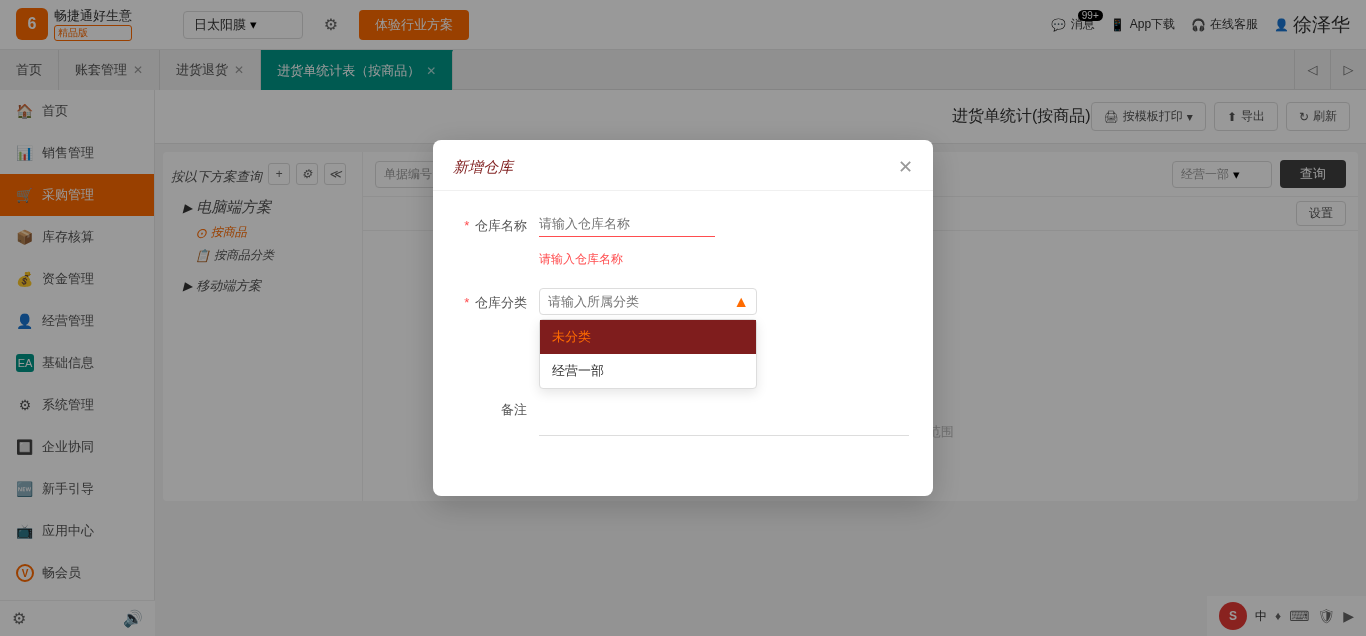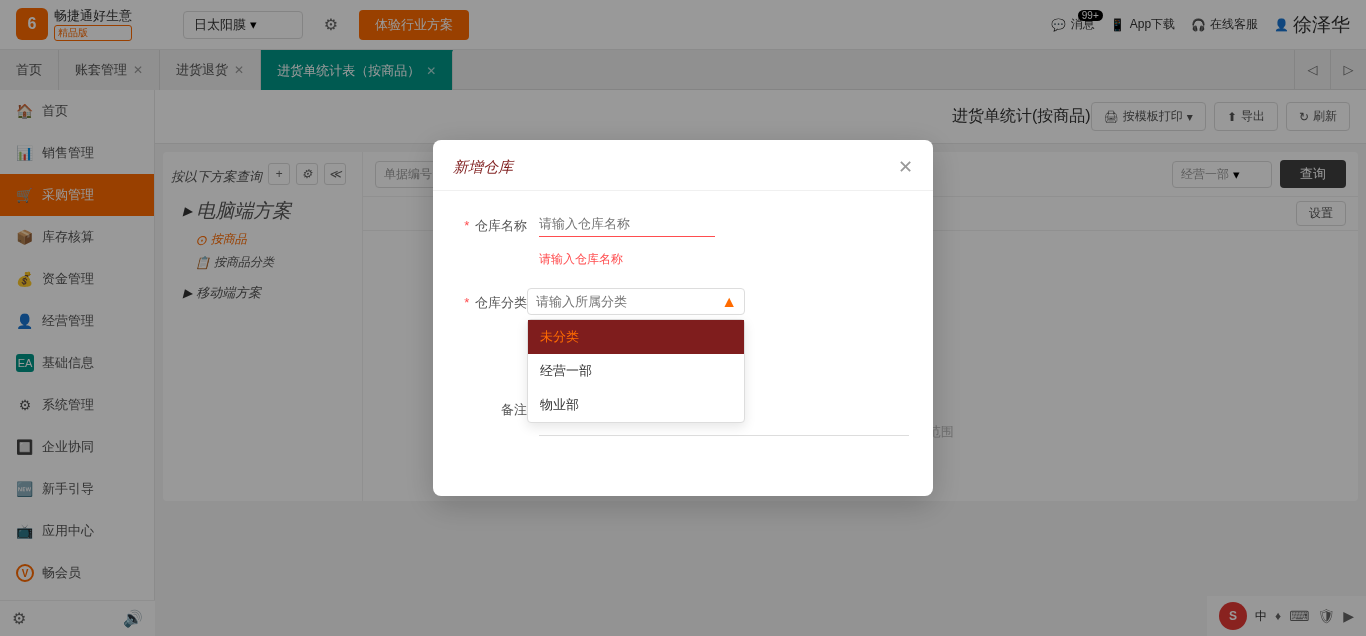--- a/index.html
+++ b/index.html
@@ -240,21 +240,21 @@
           <div class="filter-schemes">
             <div class="scheme-header">
               <span class="filter-label">按以下方案查询</span>
               <span class="icon-btn">+</span>
               <span class="icon-btn">⚙</span>
               <span class="icon-btn">≪</span>
             </div>
 
             <div class="tree-item">
               <span style="color:#333; font-size:12px;">▶</span>
-              <span style="color:#555; font-size:19px;">电脑端方案</span>
+              <span style="color:#555; font-size:15px;">电脑端方案</span>
             </div>
             <div class="sub-tree">
               <div class="sub-item" style="color:#ff6b00;">
                 <span style="color:#ff6b00; font-size:14px;">⊙</span>
                 <span>按商品</span>
               </div>
               <div class="sub-item">
                 <span>📋</span>
                 <span>按商品分类</span>
               </div>
@@ -336,33 +336,32 @@
             <span>仓库名称</span>
           </label>
           <input class="form-input error" type="text" style="border-bottom: 1px solid rgb(255, 77, 79);" placeholder="请输入仓库名称">
         </div>
         <div style="margin-left:82px; margin-top:2px;">
           <span class="error-msg" style="position:relative; top:auto; left:auto;">请输入仓库名称</span>
         </div>
       </div>
 
       <div class="form-row" style="position:relative; flex-direction:column;">
-        <div style="display:flex; align-items:flex-start; ">
+        <div style="display:flex; align-items:flex-start; gap:12px;">
           <label class="form-label">
             <span class="required">*</span>
             <span>仓库分类</span>
           </label>
           <div class="category-input-wrap">
             <input class="category-input" type="text" placeholder="请输入所属分类" style="">
             <span class="category-toggle">▲</span>
             
             <div class="dropdown-list">
               <div class="dropdown-item selected">未分类</div>
               <div class="dropdown-item">经营一部</div>
-              <div class="dropdown-item">物业部</div>
             </div>
           </div>
         </div>
       </div>
 
       <div class="form-row" style="margin-top: 80px;">
         <label class="form-label">
           <span>备注</span>
         </label>
         <textarea class="textarea-input" rows="2" style="border-bottom: 1px solid rgb(221, 221, 221);"></textarea>

